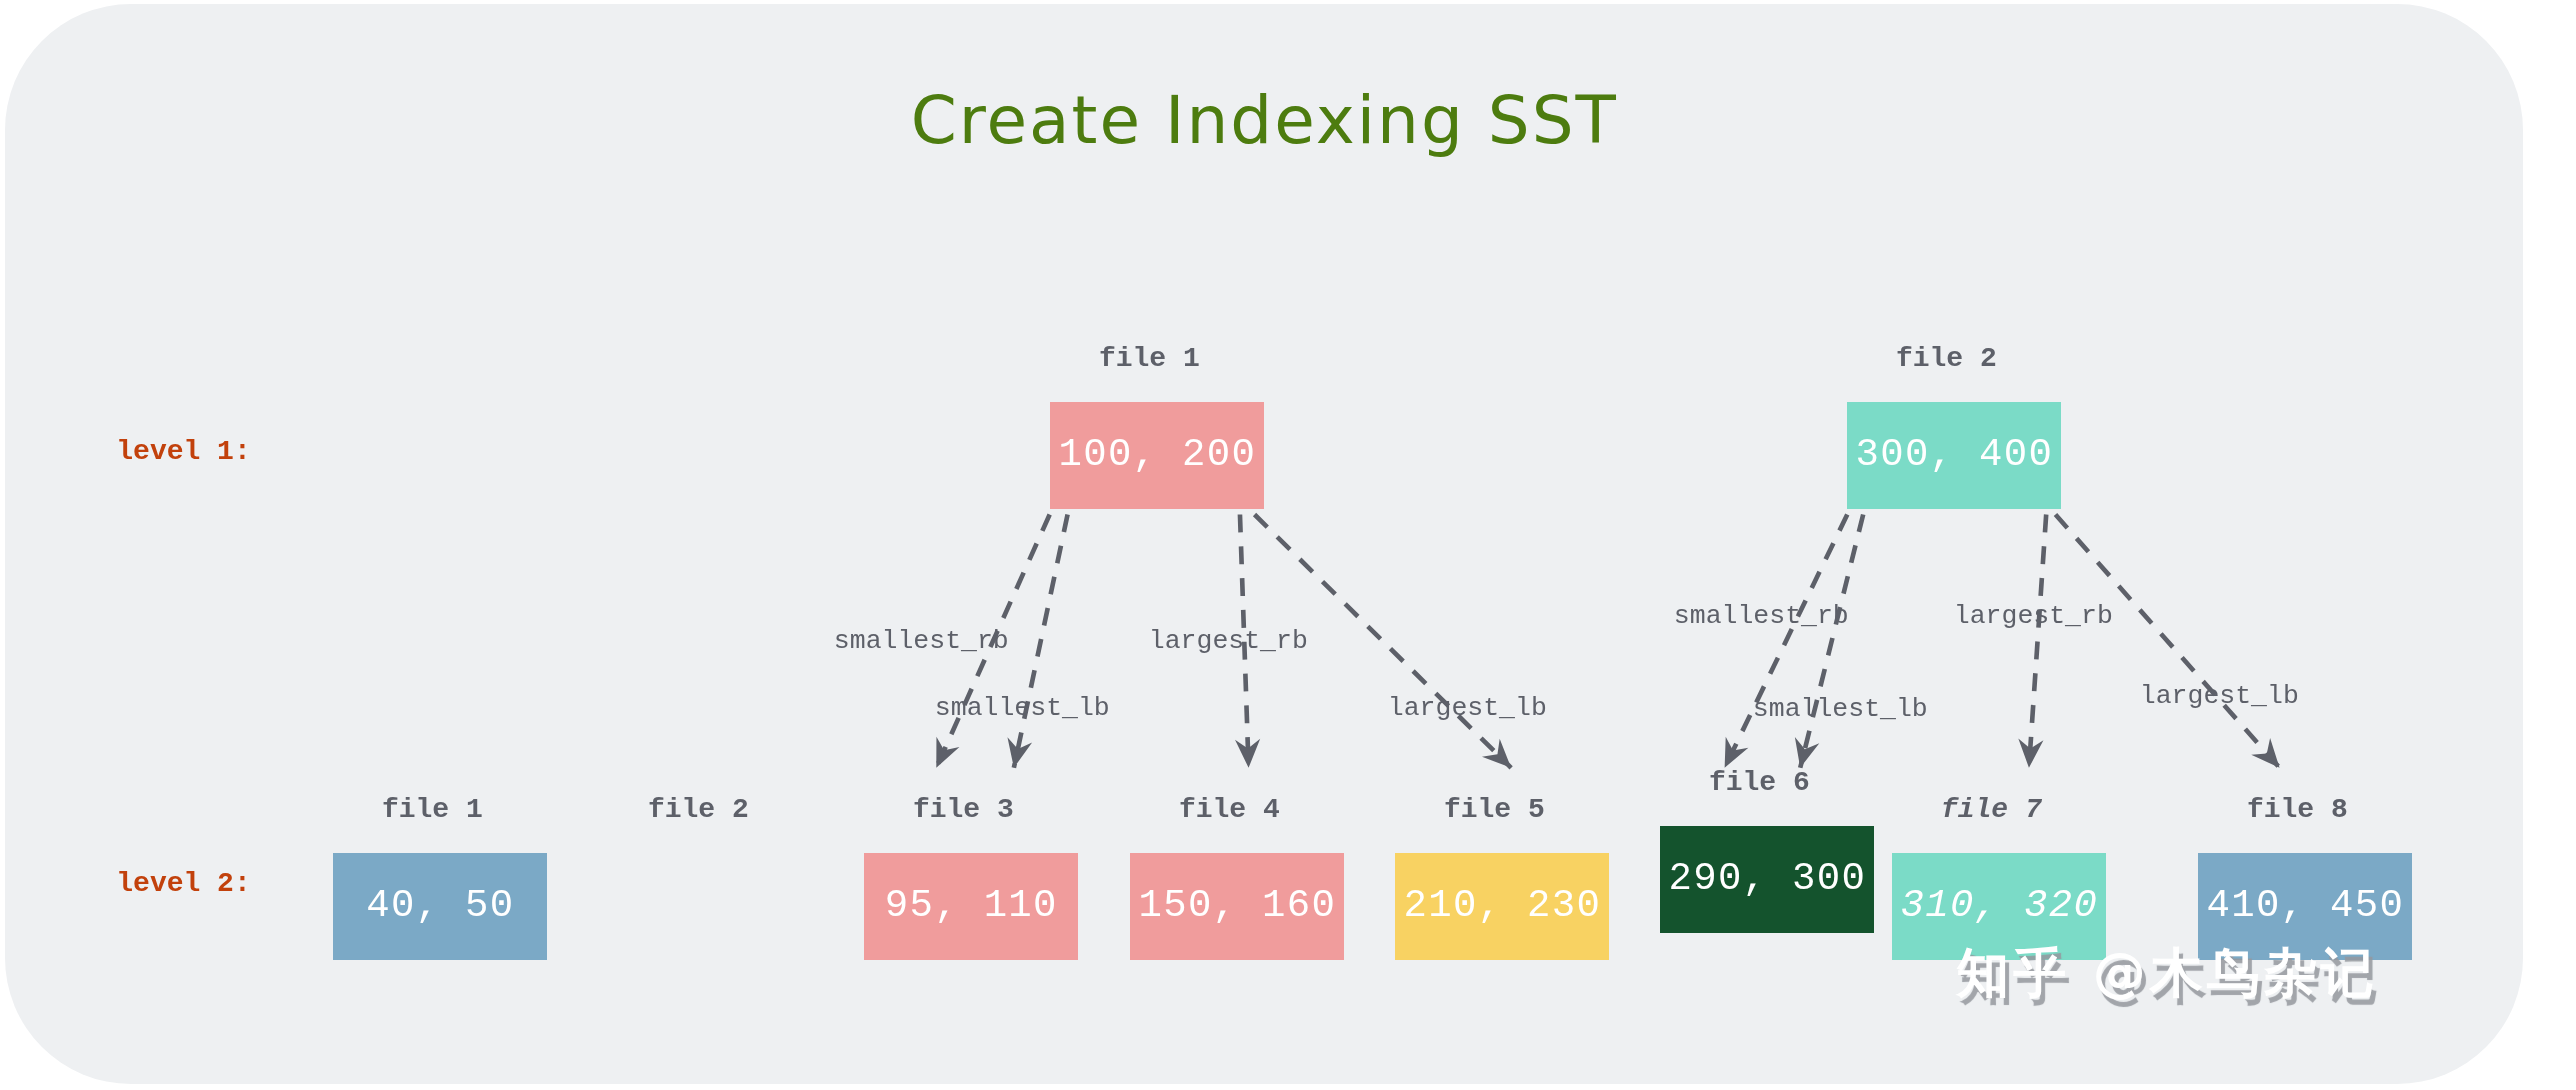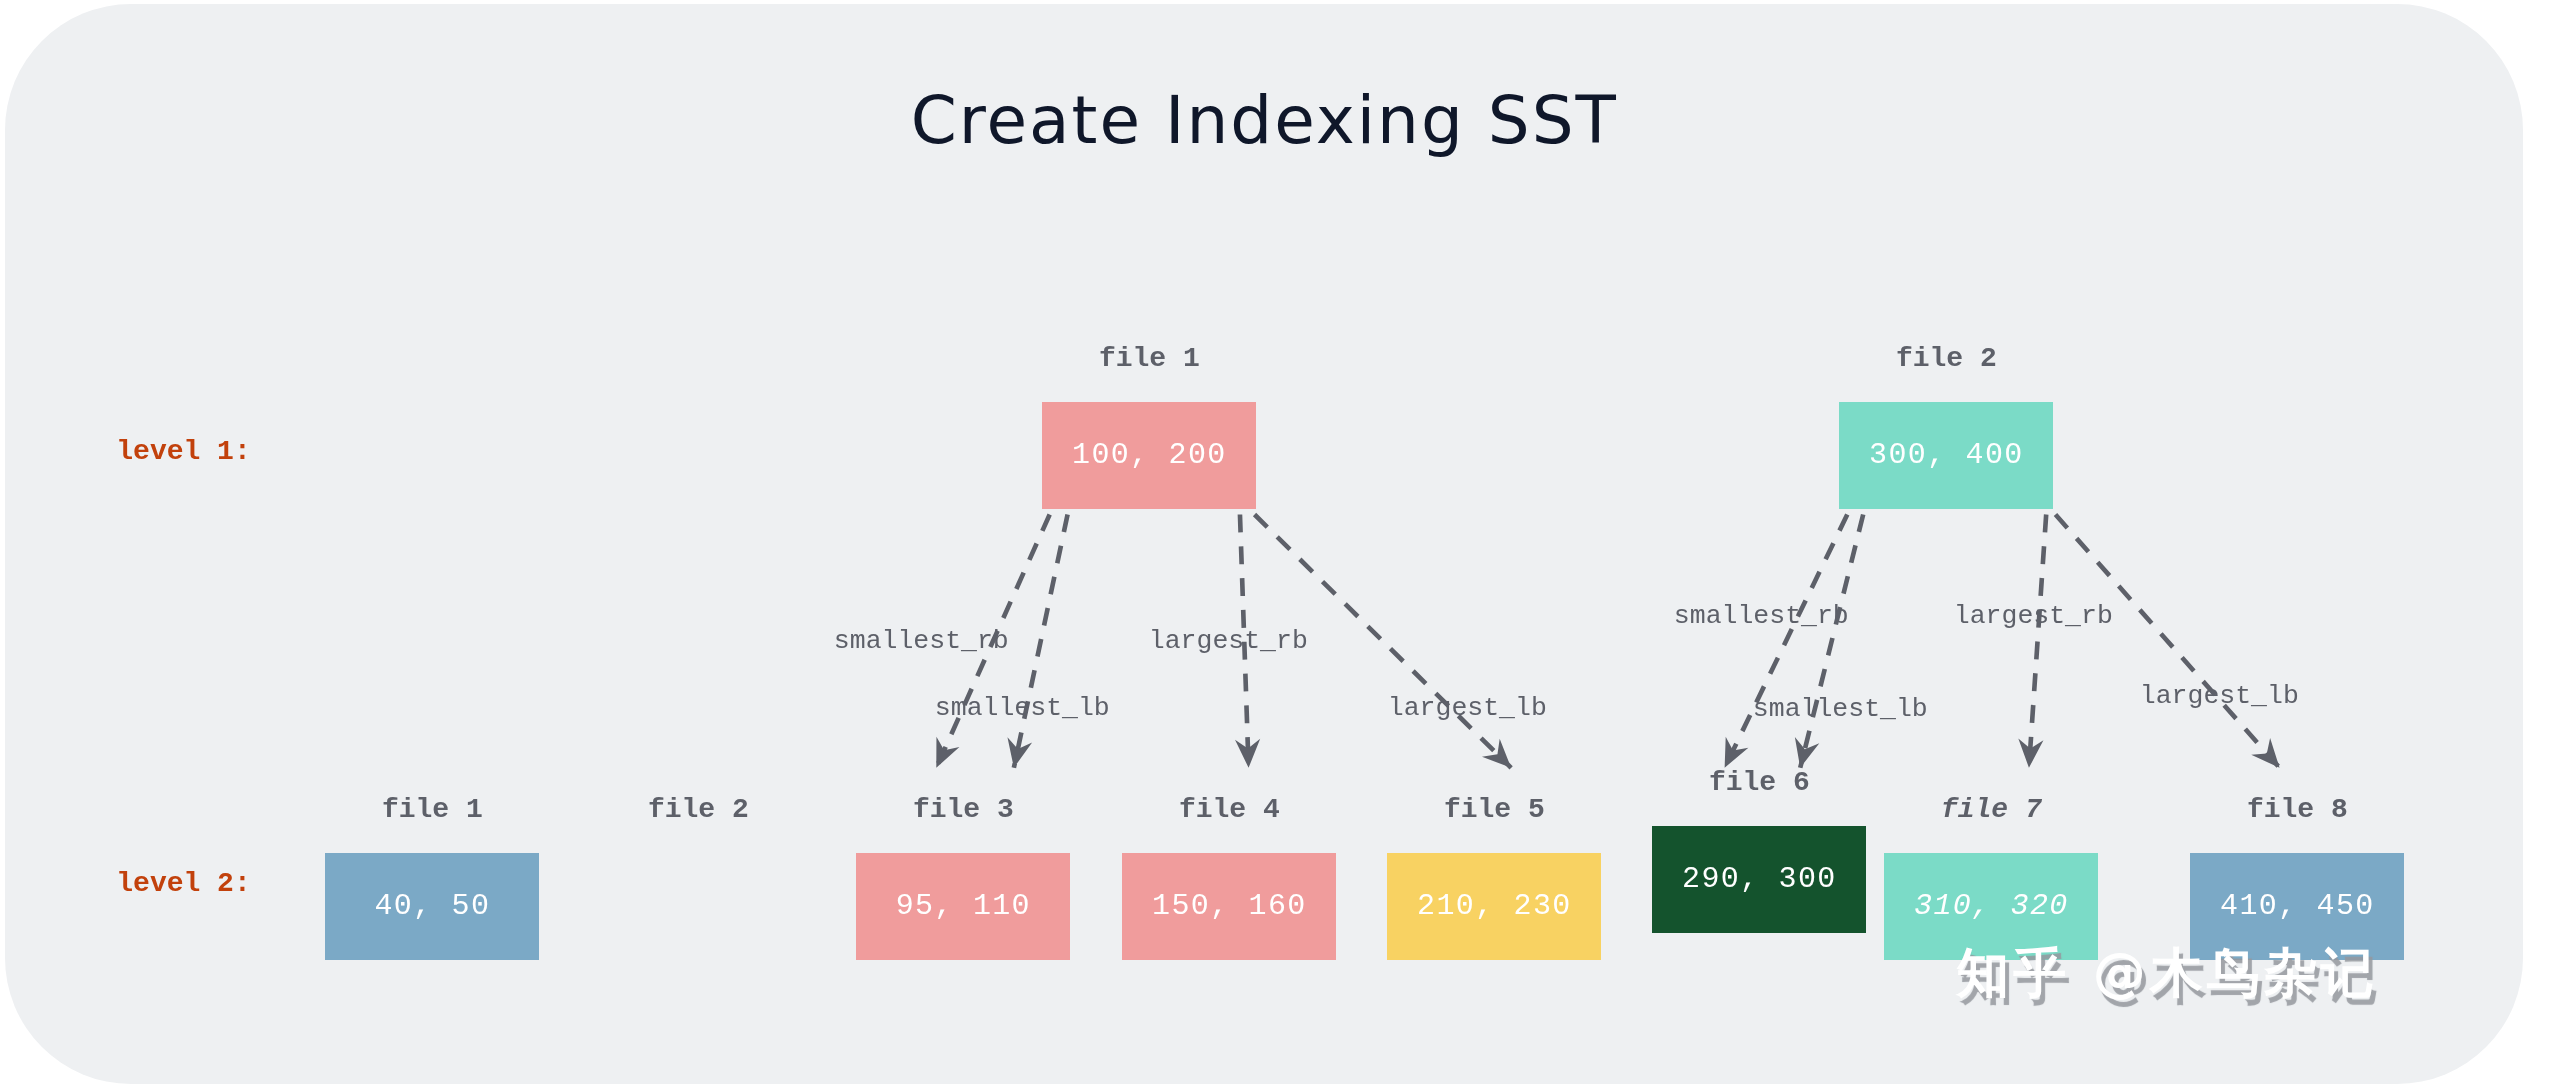--- a/index.html
+++ b/index.html
@@ -2,27 +2,27 @@
 <html style="font-size:10.6px"><head>
 <meta charset="utf-8">
 <style>
   html,body{margin:0;padding:0;background:#ffffff;}
   .stage{position:relative;width:2576px;height:1090px;background:#ffffff;overflow:hidden;
          font-family:"Liberation Mono","DejaVu Sans Mono",monospace;}
   .panel{position:absolute;left:5.3px;top:4px;width:2518px;height:1080px;
          background:#eef0f2;border-radius:126px;}
   .title{position:absolute;left:0;top:78px;width:2518px;text-align:center;
          font-family:"DejaVu Sans","Liberation Sans",sans-serif;
-         font-size:66px;letter-spacing:2px;color:#0f172a;}
+         font-size:66px;letter-spacing:2px;color:#4d7c0f;}
   .lvl-label{position:absolute;font-size:28px;font-weight:bold;color:#c2410c;white-space:nowrap;}
   .file{position:absolute;width:214px;}
   .file-label{height:33px;line-height:33px;text-align:center;font-size:28px;font-weight:bold;
               color:#5d6069;margin-bottom:26.5px;white-space:nowrap;}
   .file-box{width:214px;height:107px;display:flex;align-items:center;justify-content:center;
-            color:#ffffff;font-size:30px;letter-spacing:1.3px;white-space:nowrap;}
+            color:#ffffff;font-size:39px;letter-spacing:1.3px;white-space:nowrap;margin-left:8px;}
   .arrow-label{position:absolute;transform:translate(-50%,-50%);font-size:26.5px;color:#5d6069;
                white-space:nowrap;}
   .arrows-svg{position:absolute;left:0;top:0;width:2576px;height:1090px;pointer-events:none;}
   .watermark{position:absolute;left:1951px;top:934px;width:577px;
              font-family:"DejaVu Sans","Liberation Sans",sans-serif;
              font-size:53px;font-weight:bold;color:#ffffff;letter-spacing:4px;white-space:nowrap;
              text-shadow:4px 6.6px 0.7px rgba(148,152,158,0.85);}
 </style>
 </head>
 <body>

